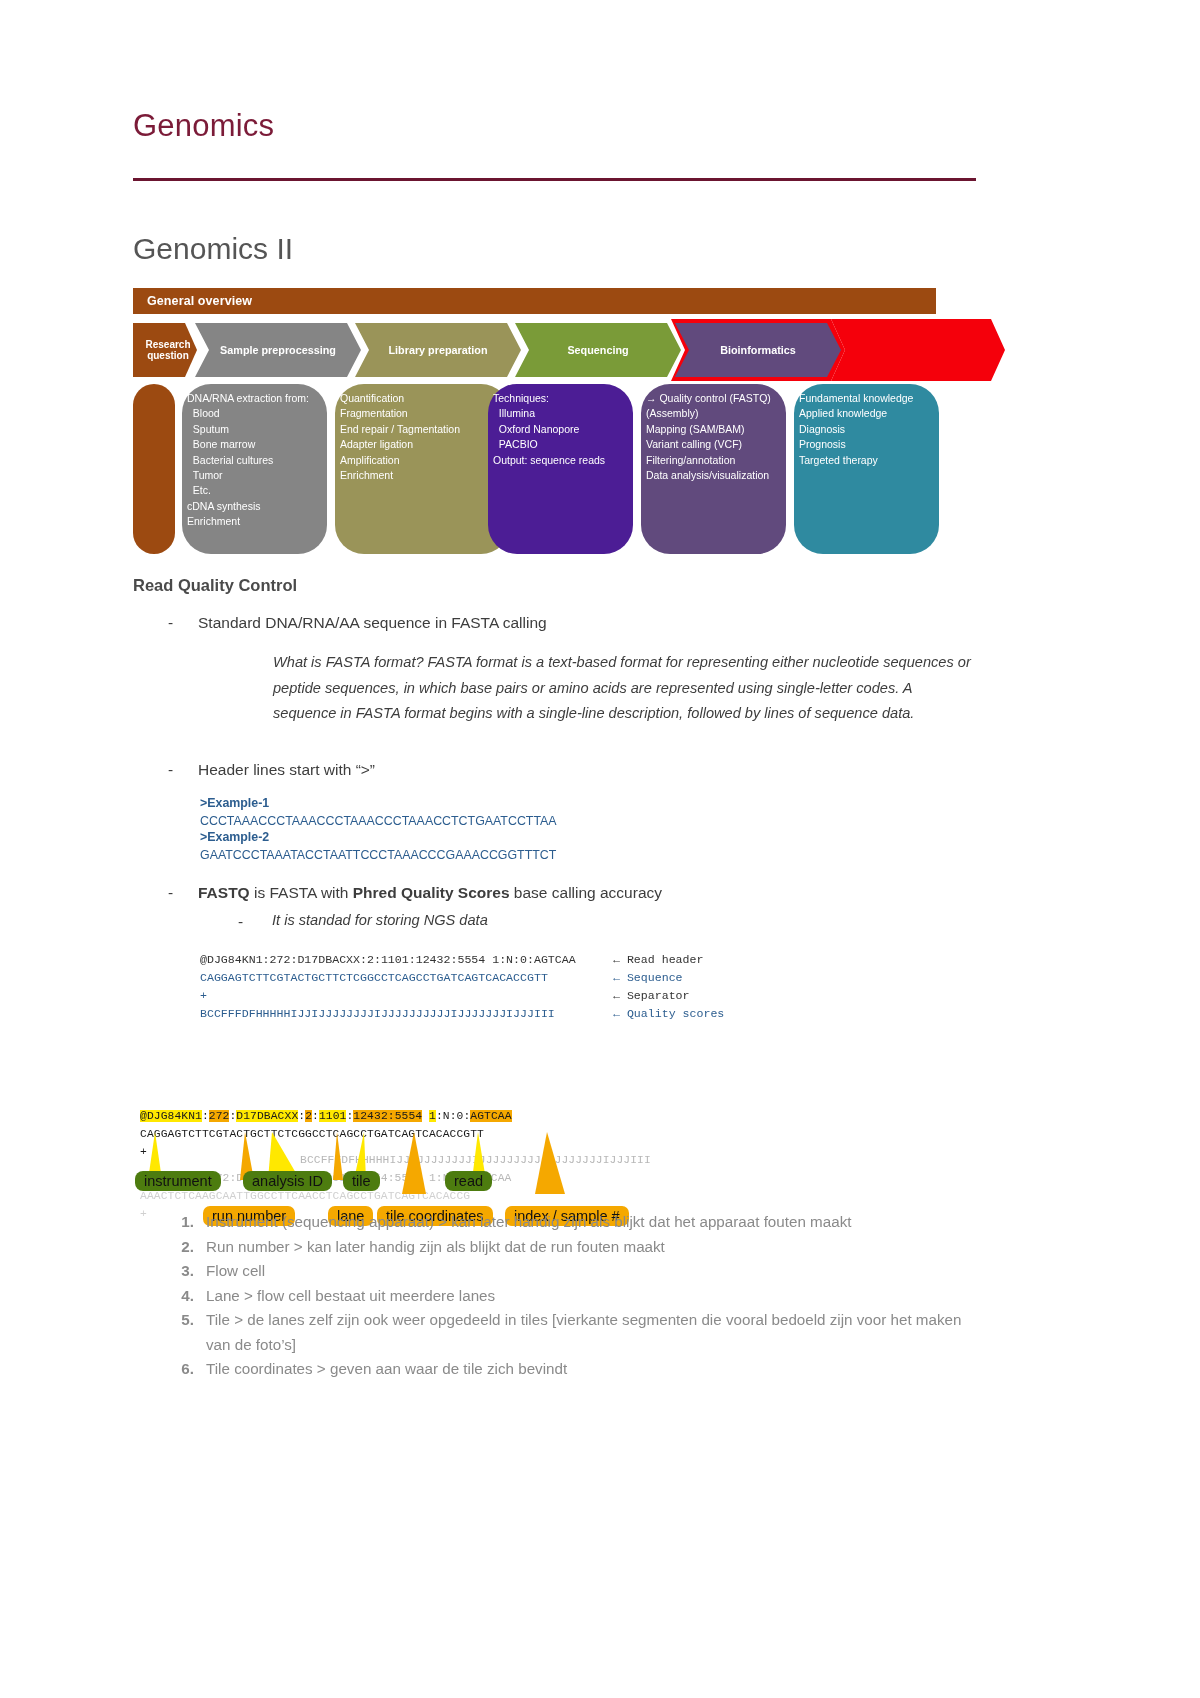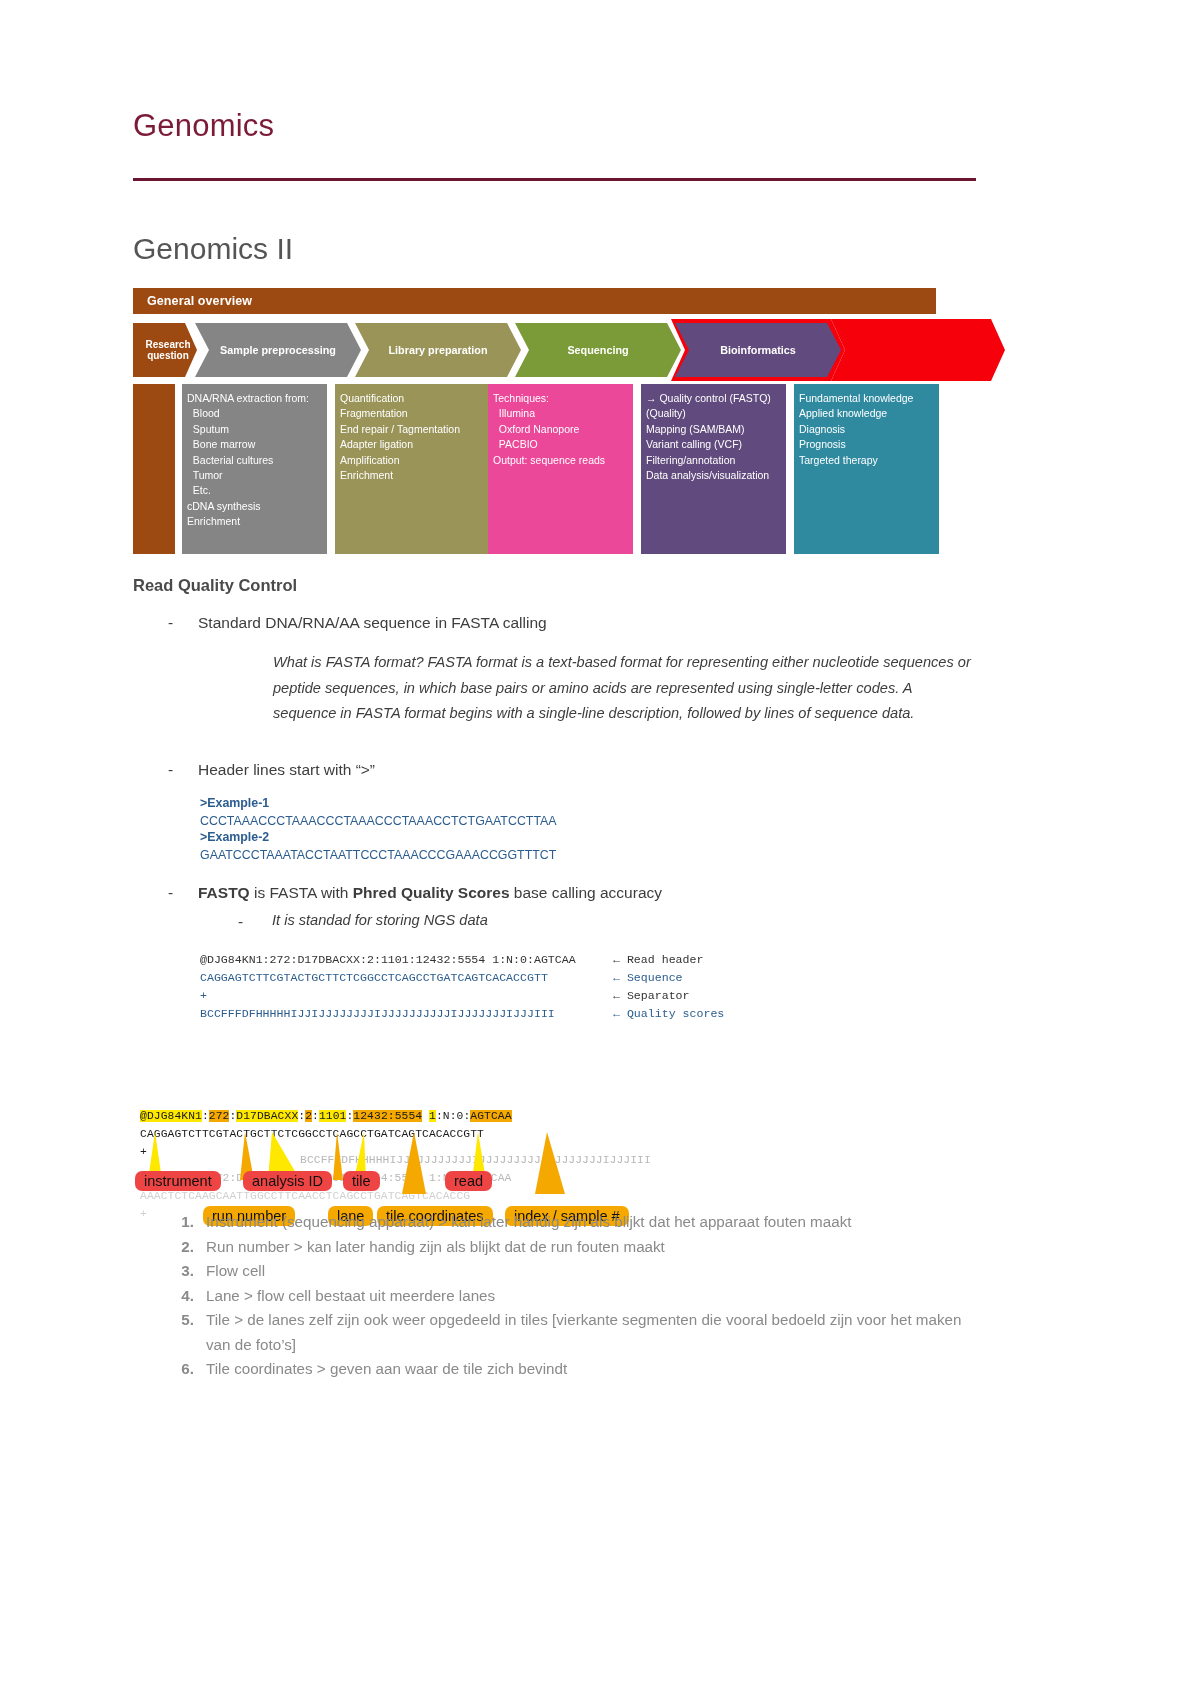--- a/index.html
+++ b/index.html
@@ -70,26 +70,26 @@
   }
   .chev-red.r1{left:538px;width:174px;
     clip-path:polygon(0 0,160px 0,174px 50%,160px 100%,0 100%,14px 50%);}
   .chev-red.r2{left:698px;width:174px;
     clip-path:polygon(0 0,160px 0,174px 50%,160px 100%,0 100%,14px 50%);}
 
   .cols{position:absolute;left:0;top:96px;height:170px;width:810px;}
   .col{
     position:absolute;top:0;height:170px;color:#fff;
     font-size:10.5px;line-height:15.4px;box-sizing:border-box;
-    padding:7px 5px 0 5px;white-space:pre;
+    padding:7px 5px 0 5px;white-space:pre;border-radius:29px;
   }
   .col.k0{left:0;width:42px;background:#9c4a11;padding:0;}
   .col.k1{left:49px;width:145px;background:#858585;}
   .col.k2{left:202px;width:175px;background:#9a9459;}
-  .col.k3{left:355px;width:145px;background:#ec4899;}
+  .col.k3{left:355px;width:145px;background:#4c1d95;}
   .col.k4{left:508px;width:145px;background:#614a7d;}
   .col.k5{left:661px;width:145px;background:#2f8aa0;}
 
   
   .sec-h{
     position:absolute;left:133px;font-size:16.5px;font-weight:700;color:#4a4a4a;
   }
   .bullet{
     position:absolute;font-size:15.5px;color:#3d3d3d;
   }
@@ -130,21 +130,21 @@
   .hl-o{background:#f5a800;}
   .ghost{color:#b8b8b8;}
   .ghost2{color:#d0d0d0;}
 
   .callout{
     position:absolute;border-radius:7px;
     font-size:14.5px;color:#111;
     padding:2px 9px;box-sizing:border-box;white-space:nowrap;
     font-family:"Liberation Sans", sans-serif;
   }
-  .callout.y{background:#ef4444;}
+  .callout.y{background:#4d7c0f;border-radius:8px;}
   .callout.o{background:#f5a800;}
   .tri{position:absolute;width:0;height:0;}
 
   
   .nlist{position:absolute;left:160px;top:1210px;width:820px;}
   .nrow{display:flex;font-size:15.2px;color:#8a8a8a;line-height:24.5px;margin-bottom:0;}
   .nnum{width:34px;text-align:right;padding-right:12px;flex:none;font-weight:700;}
   .ntxt{flex:1;}
 </style>
 </head>
@@ -167,21 +167,21 @@
       <div class="chev c3">Library preparation</div>
       <div class="chev c4">Sequencing</div>
       <div class="chev c5">Bioinformatics</div>
     </div>
 
     <div class="cols">
       <div class="col k0"></div>
       <div class="col k1"><div>DNA/RNA extraction from:</div><div>  Blood</div><div>  Sputum</div><div>  Bone marrow</div><div>  Bacterial cultures</div><div>  Tumor</div><div>  Etc.</div><div>cDNA synthesis</div><div>Enrichment</div></div>
       <div class="col k2"><div>Quantification</div><div>Fragmentation</div><div>End repair / Tagmentation</div><div>Adapter ligation</div><div>Amplification</div><div>Enrichment</div></div>
       <div class="col k3"><div>Techniques:</div><div>  Illumina</div><div>  Oxford Nanopore</div><div>  PACBIO</div><div>Output: sequence reads</div></div>
-      <div class="col k4"><div>→ Quality control (FASTQ)</div><div>(Quality)</div><div>Mapping (SAM/BAM)</div><div>Variant calling (VCF)</div><div>Filtering/annotation</div><div>Data analysis/visualization</div></div>
+      <div class="col k4"><div>→ Quality control (FASTQ)</div><div>(Assembly)</div><div>Mapping (SAM/BAM)</div><div>Variant calling (VCF)</div><div>Filtering/annotation</div><div>Data analysis/visualization</div></div>
       <div class="col k5"><div>Fundamental knowledge</div><div>Applied knowledge</div><div>Diagnosis</div><div>Prognosis</div><div>Targeted therapy</div></div>
     </div>
   </div>
 
   <div class="sec-h" style="top:576px;">Read Quality Control</div>
 
   <div class="dash" style="left:168px;top:614px;">-</div>
   <div class="bullet" style="left:198px;top:614px;">Standard DNA/RNA/AA sequence in FASTA calling</div>
 
   <div class="quote" style="top:650px;">What is FASTA format? FASTA format is a text-based format for representing either nucleotide sequences or peptide sequences, in which base pairs or amino acids are represented using single-letter codes. A sequence in FASTA format begins with a single-line description, followed by lines of sequence data.</div>

